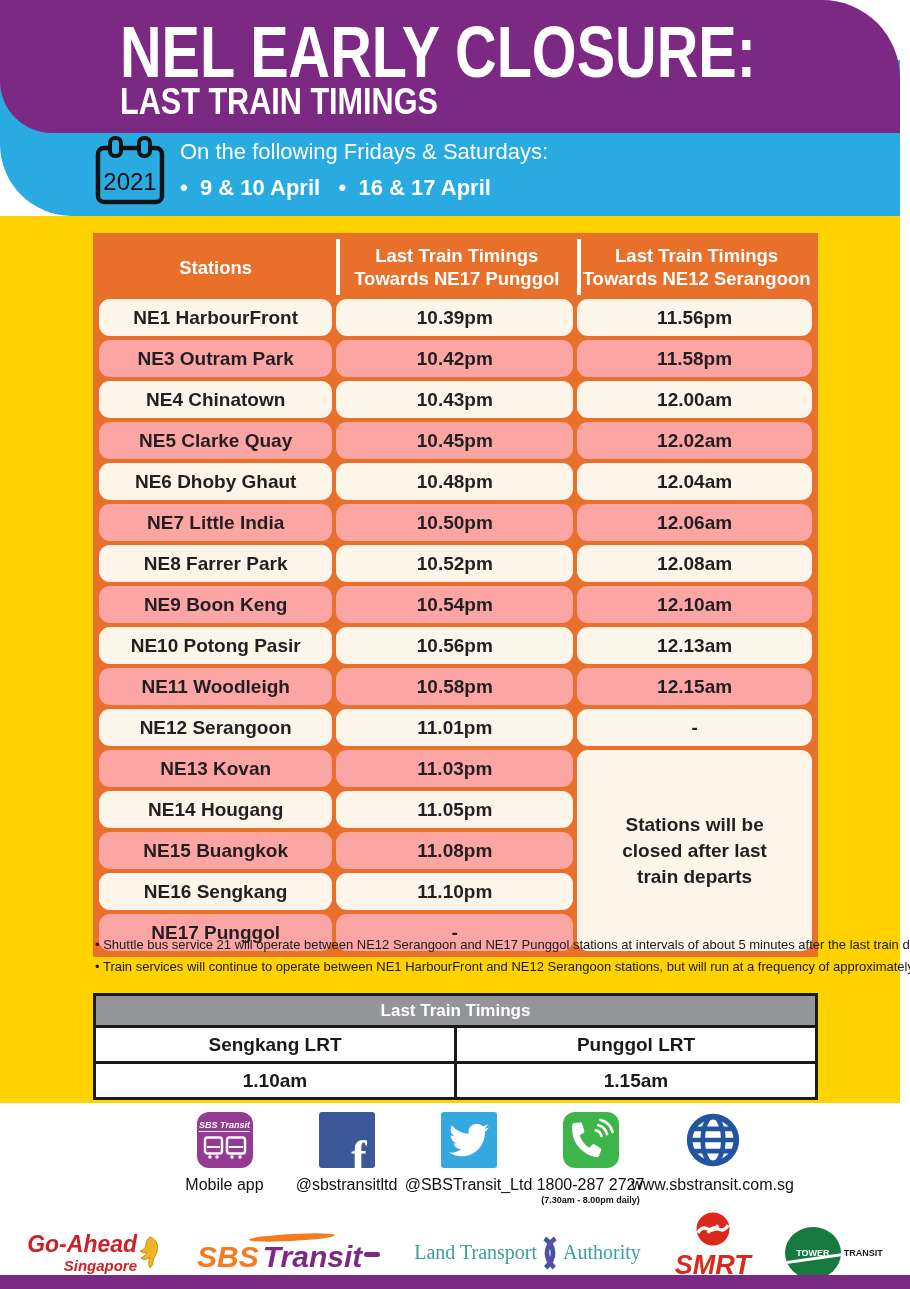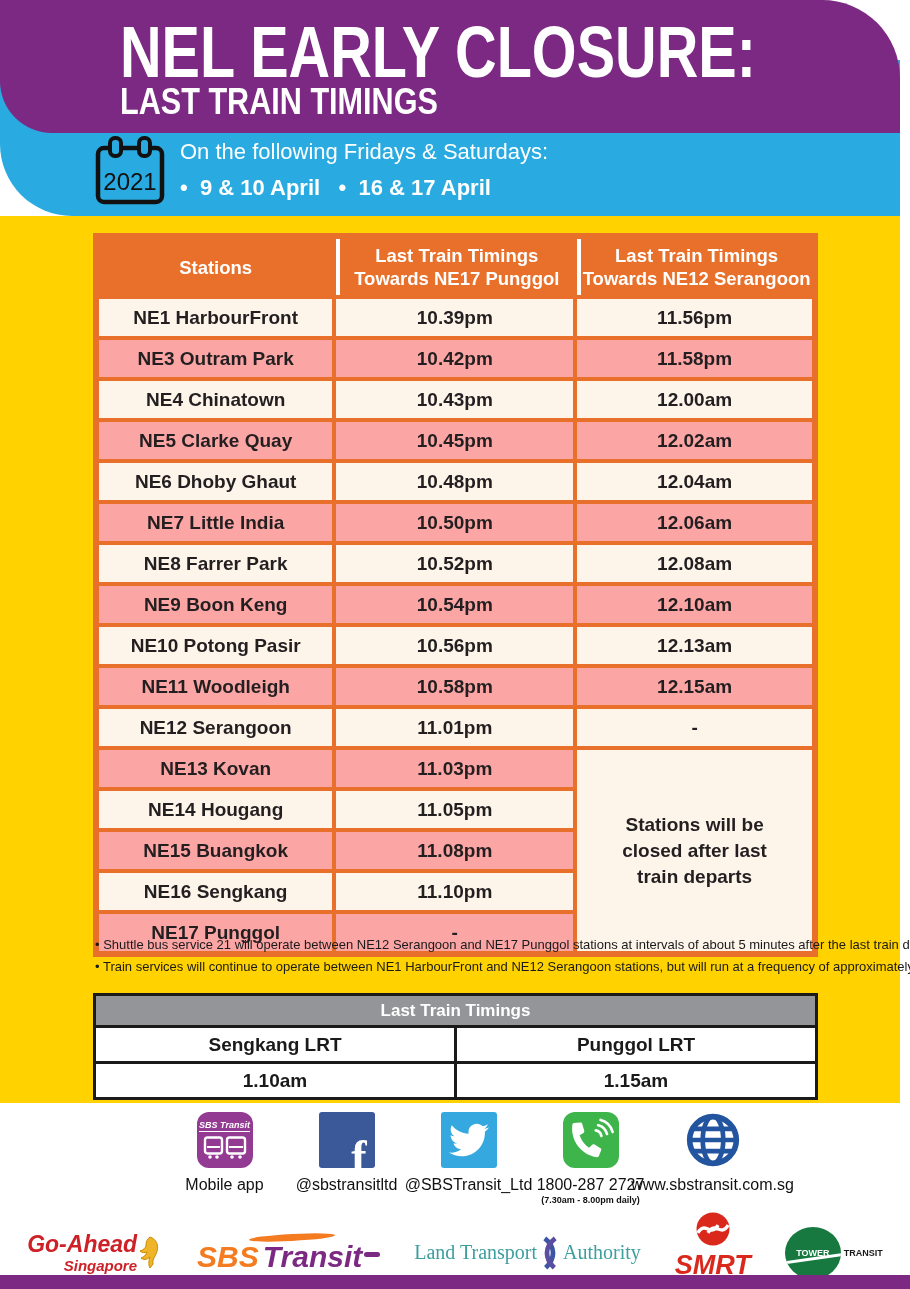--- a/index.html
+++ b/index.html
@@ -44,21 +44,21 @@
     background:#E8702A;padding:2px;box-sizing:border-box;
   }
   table.main{width:100%;border-collapse:separate;border-spacing:4px;}
   table.main th{
     background:#E8702A;color:#fff;font-weight:bold;font-size:18.5px;
     line-height:1.25;white-space:pre-line;padding:5px 0;vertical-align:middle;
   }
   table.main th.divided{border-left:4px solid #ffffff;}
   table.main td{
     text-align:center;vertical-align:middle;height:35px;
-    font-weight:bold;font-size:19px;color:#231F20;
+    font-weight:bold;font-size:19px;color:#231F20;border-radius:11px;
   }
   td.cream{background:#FDF4EA;}
   td.peach{background:#fca5a5;}
   td.merged{font-size:20px;line-height:1.35;padding:0 24px;}
 
   .footnotes{position:absolute;left:95px;top:936px;width:800px;color:#1A1A1A;}
   .footnotes p{margin:0 0 4px 0;font-size:13px;line-height:1.35;white-space:nowrap;}
 
   
   table.lrt{

